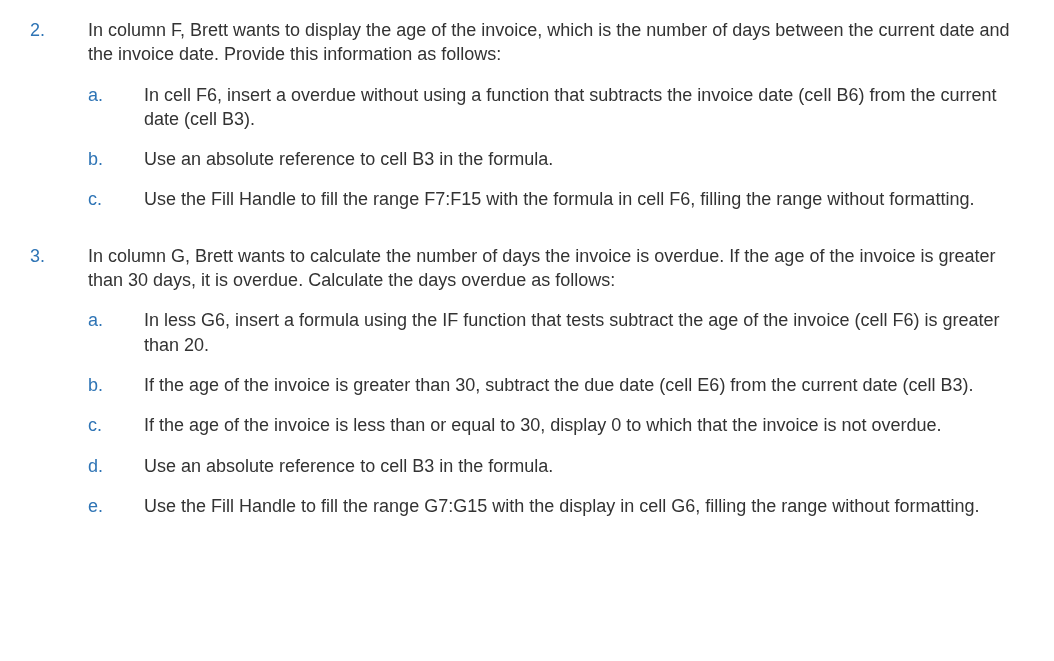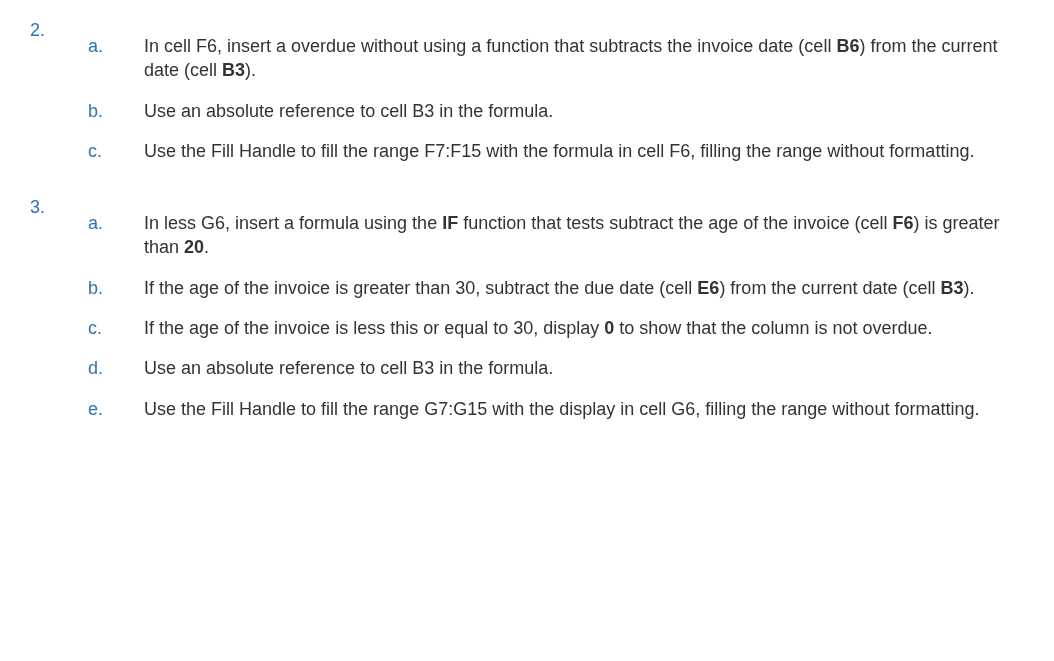--- a/index.html
+++ b/index.html
@@ -36,61 +36,63 @@
     }
     .sub-marker {
       color: #2e74b5;
       flex-shrink: 0;
       width: 56px;
     }
     .sub-text {
       flex: 1;
     }
     .bold {
-      font-weight: bold;
+      font-weight: normal;
     }
   </style>
 </head>
 <body>
 
 <div id="doc-root">
     <div class="list-item">
       <div class="item-number">2.</div>
       <div class="item-content">
+        <div><span>In column F, Brett wants to display the age of the invoice, which is the number of days between the current date and the invoice date. Provide this information as follows:</span></div>
         <div class="sublist">
           <div class="sub-item">
             <div class="sub-marker">a.</div>
             <div class="sub-text"><span>In cell F6, insert a overdue without using a function that subtracts the invoice date (cell </span><span class="bold">B6</span><span>) from the current date (cell </span><span class="bold">B3</span><span>).</span></div>
           </div>
           <div class="sub-item">
             <div class="sub-marker">b.</div>
             <div class="sub-text"><span>Use an absolute reference to cell B3 in the formula.</span></div>
           </div>
           <div class="sub-item">
             <div class="sub-marker">c.</div>
             <div class="sub-text"><span>Use the Fill Handle to fill the range F7:F15 with the formula in cell F6, filling the range without formatting.</span></div>
           </div>
         </div>
       </div>
     </div>
     <div class="list-item">
       <div class="item-number">3.</div>
       <div class="item-content">
+        <div><span>In column G, Brett wants to calculate the number of days the invoice is overdue. If the age of the invoice is greater than 30 days, it is overdue. Calculate the days overdue as follows:</span></div>
         <div class="sublist">
           <div class="sub-item">
             <div class="sub-marker">a.</div>
             <div class="sub-text"><span>In less G6, insert a formula using the </span><span class="bold">IF</span><span> function that tests subtract the age of the invoice (cell </span><span class="bold">F6</span><span>) is greater than </span><span class="bold">20</span><span>.</span></div>
           </div>
           <div class="sub-item">
             <div class="sub-marker">b.</div>
             <div class="sub-text"><span>If the age of the invoice is greater than 30, subtract the due date (cell </span><span class="bold">E6</span><span>) from the current date (cell </span><span class="bold">B3</span><span>).</span></div>
           </div>
           <div class="sub-item">
             <div class="sub-marker">c.</div>
-            <div class="sub-text"><span>If the age of the invoice is less this or equal to 30, display </span><span class="bold">0</span><span> to show that the column is not overdue.</span></div>
+            <div class="sub-text"><span>If the age of the invoice is less than or equal to 30, display </span><span class="bold">0</span><span> to which that the invoice is not overdue.</span></div>
           </div>
           <div class="sub-item">
             <div class="sub-marker">d.</div>
             <div class="sub-text"><span>Use an absolute reference to cell B3 in the formula.</span></div>
           </div>
           <div class="sub-item">
             <div class="sub-marker">e.</div>
             <div class="sub-text"><span>Use the Fill Handle to fill the range G7:G15 with the display in cell G6, filling the range without formatting.</span></div>
           </div>
         </div>

